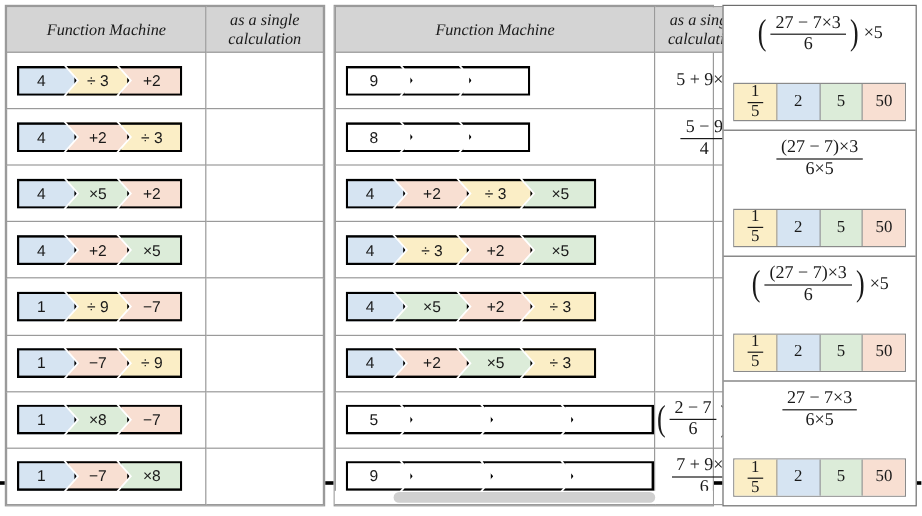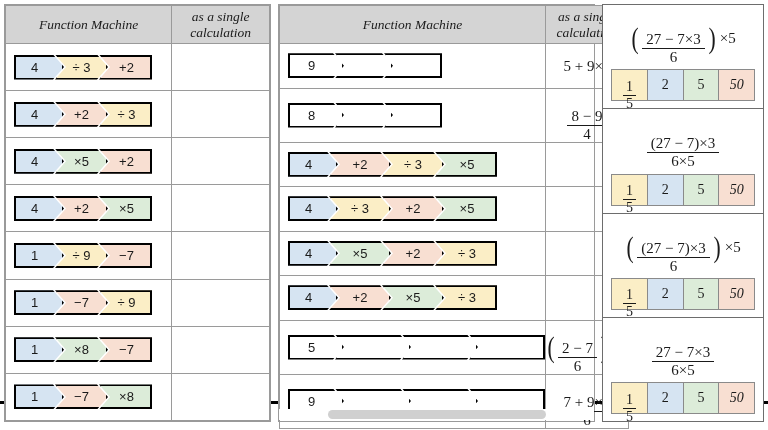--- a/index.html
+++ b/index.html
@@ -61,40 +61,40 @@
   .w-op{width:53px;}
   .w-op3{width:62px;}
   .w-blank2{width:58px;}
   .w-blank3{width:76px;}
 
   
   .expr{font-family:"Liberation Serif", serif;font-size:15px;display:inline-flex;
         align-items:center;justify-content:center;gap:1px;line-height:1;}
   .frac{display:inline-flex;flex-direction:column;align-items:center;
         justify-content:center;vertical-align:middle;margin:0 1px;}
-  .frac .num{padding:0 4px 1px 4px;border-bottom:1.3px solid #1a1a1a;white-space:nowrap;margin-top:20px;}
+  .frac .num{padding:0 4px 1px 4px;border-bottom:1.3px solid #1a1a1a;white-space:nowrap;}
   .frac .den{padding:1px 4px 0 4px;white-space:nowrap;}
   .paren{font-size:30px;line-height:0.82;font-weight:300;transform:scaleX(.72);display:inline-block;}
 
   
   #rpanel{position:absolute;left:602px;top:4px;width:162px;height:418px;
           border:1.5px solid #6d6d6d;box-sizing:border-box;background:#fff;
           display:flex;flex-direction:column;}
   .rsec{flex:1;border-bottom:1.5px solid #6d6d6d;box-sizing:border-box;
         display:flex;flex-direction:column;justify-content:space-between;
         padding:7px 4px 5px 4px;}
   .rsec:last-child{border-bottom:none;}
   .rexpr{flex:0 0 auto;text-align:center;display:flex;align-items:flex-start;
          justify-content:center;min-height:34px;}
   .strip{display:flex;border:1px solid #8a8a8a;box-sizing:border-box;margin:0 4px 2px 4px;
          height:32px;}
   .cell{flex:1;display:flex;align-items:center;justify-content:center;
         border-right:1px solid #8a8a8a;font-size:14px;box-sizing:border-box;
         font-family:"Liberation Serif", serif;}
-  .cell:last-child{border-right:none;font-style:italic;}
+  .cell:last-child{border-right:none;}
   .cell .frac .num{border-bottom:1.2px solid #1a1a1a;padding:0 3px;}
   .cell .frac .den{padding:0 3px;}
 
   
   #hscroll{position:absolute;left:279px;top:409px;width:315px;height:11px;background:#ffffff;}
   #hthumb{position:absolute;left:49px;top:1px;width:218px;height:9px;background:#d0d0d0;
           border-radius:5px;}
 </style>
 </head>
 <body>
@@ -217,21 +217,21 @@
           <tr style="height: 44.5px;">
             <td style="text-align: left;">
               <div class="machine c2">
                 <div class="seg inp white w-in" style="width: 56px;">8</div>
                 <div class="seg chev white w-blank2"></div>
                 <div class="seg chev white w-blank2 last"></div>
               </div>
             </td>
             <td class="col-calc"><span class="expr">
                 <span class="frac">
-                  <span class="num">8 − 9</span>
+                  <span class="num">5 − 9</span>
                   <span class="den">4</span>
                 </span>
               </span></td>
           </tr>
           <tr style="height: 44.5px;">
             <td style="text-align: left;">
               <div class="machine c3">
                 <div class="seg inp blue w-in">4</div>
                 <div class="seg chev peach w-op3">+2</div>
                 <div class="seg chev yellow w-op3">÷ 3</div>

